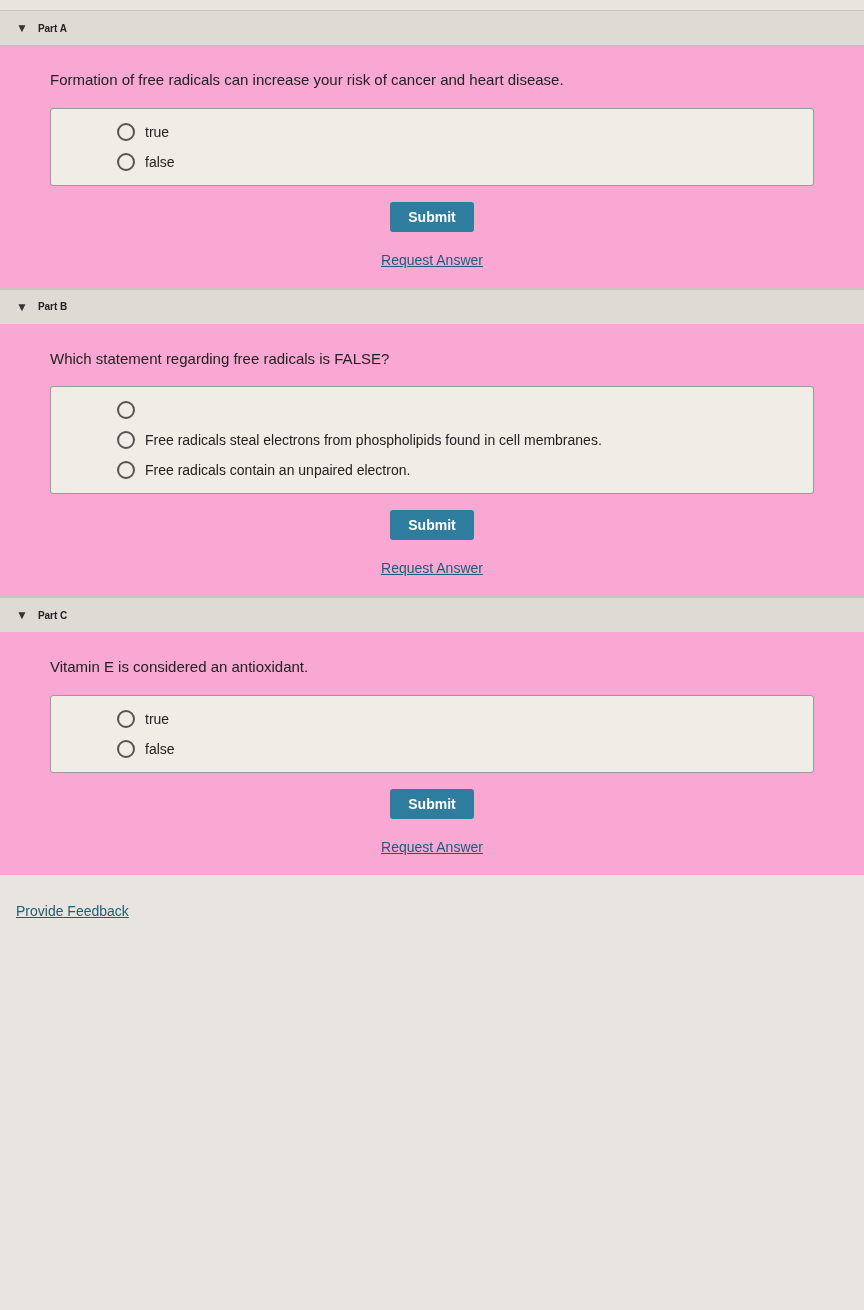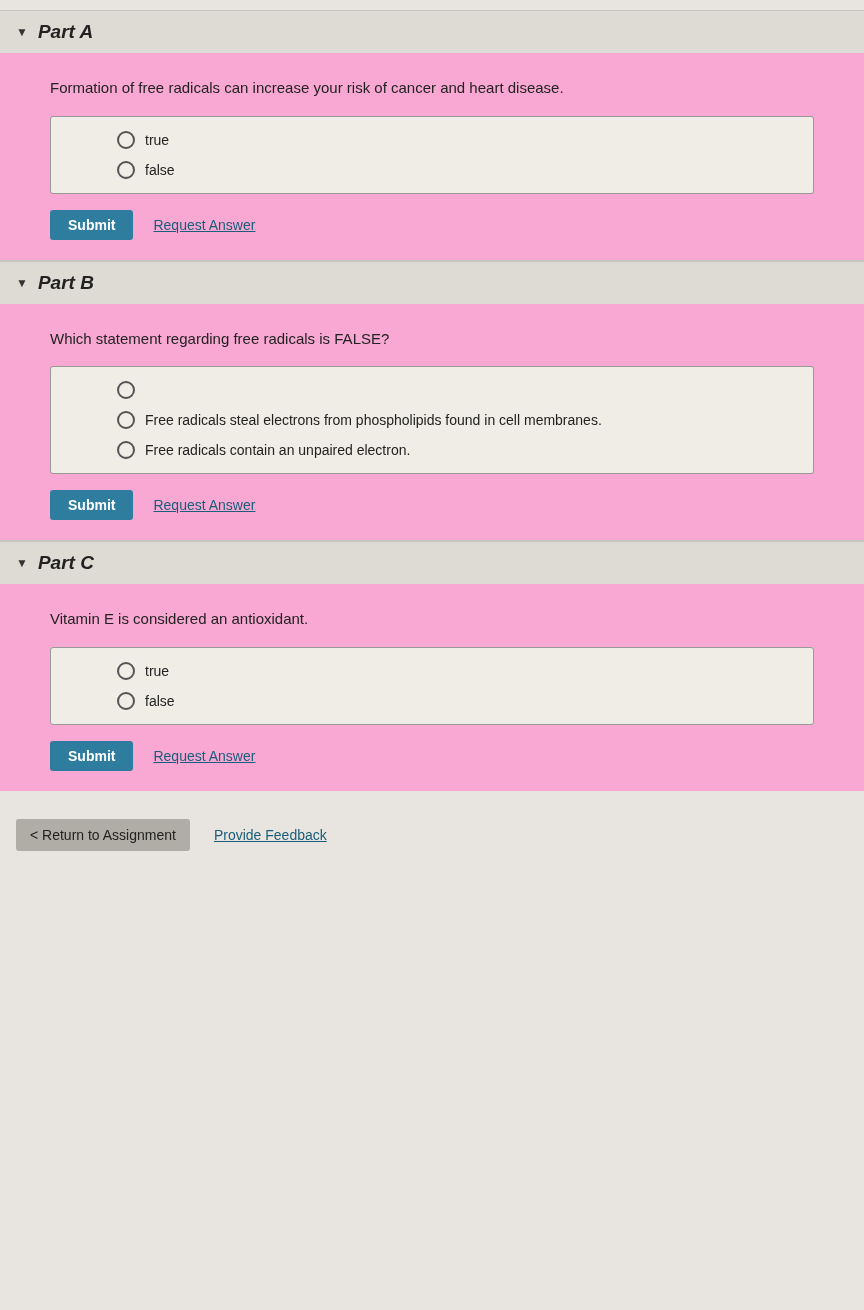--- a/index.html
+++ b/index.html
@@ -31,23 +31,22 @@
     }
 
     .part-header .chevron {
       margin-right: 10px;
       font-size: 12px;
       color: #333;
     }
 
     .part-header .part-label {
       font-weight: bold;
-      font-size: 19px;
-      color: #222;
-      font-style: italic;
+      font-size: 10px;
+      color: #222;
     }
 
     .part-content {
       padding: 24px 50px 20px 50px;
       background-color: #f9a8d4;
     }
 
     .question-text {
       font-size: 15px;
       color: #222;
@@ -89,20 +88,21 @@
     .option-label {
       font-size: 14px;
       color: #222;
     }
 
     .actions-row {
       display: flex;
       align-items: center;
       gap: 20px;
       margin-top: 6px;
+      flex-direction: column;
     }
 
     .submit-btn {
       background-color: #2e7d9e;
       color: #fff;
       border: none;
       padding: 7px 18px;
       border-radius: 3px;
       font-size: 14px;
       cursor: pointer;
@@ -234,17 +234,16 @@
         </div>
       </div>
       <div class="actions-row">
         <button class="submit-btn">Submit</button>
         <button class="request-answer-link">Request Answer</button>
       </div>
     </div>
   </div>
 
   <div class="bottom-bar">
-    <button class="return-btn">&lt; Return to Assignment</button>
     <button class="provide-feedback-link">Provide Feedback</button>
   </div>
 
 </div>
 
 </body></html>

